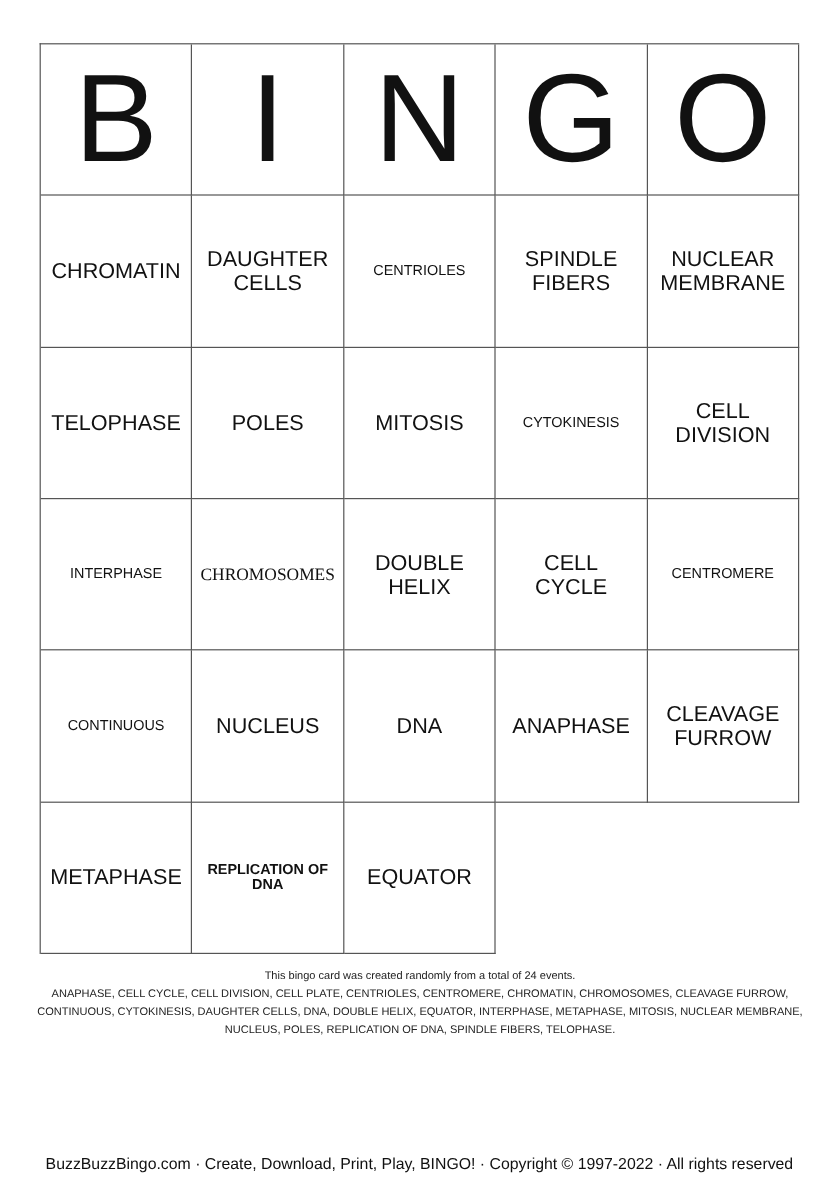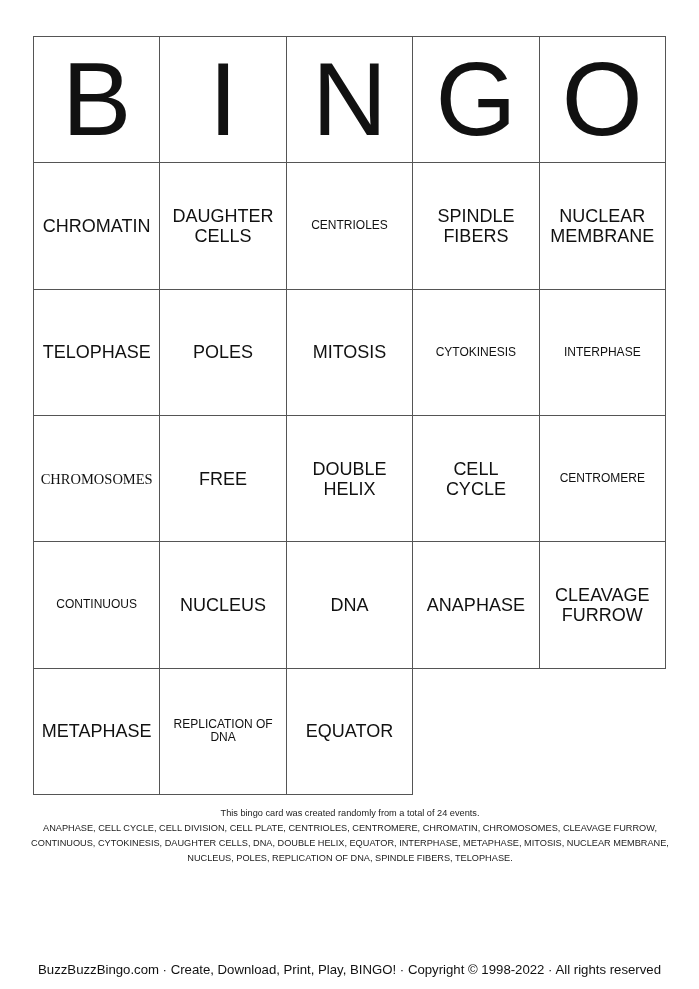--- a/index.html
+++ b/index.html
@@ -87,37 +87,37 @@
   <div class="cell single">CHROMATIN</div>
   <div class="cell">DAUGHTER CELLS</div>
   <div class="cell single medium">CENTRIOLES</div>
   <div class="cell">SPINDLE FIBERS</div>
   <div class="cell">NUCLEAR MEMBRANE</div>
 
   <div class="cell single">TELOPHASE</div>
   <div class="cell single">POLES</div>
   <div class="cell single">MITOSIS</div>
   <div class="cell single medium">CYTOKINESIS</div>
+  <div class="cell">CELL DIVISION</div>
 
   <div class="cell single medium">INTERPHASE</div>
   <div class="cell single small">CHROMOSOMES</div>
-  <div class="cell single">FREE</div>
   <div class="cell">DOUBLE HELIX</div>
   <div class="cell">CELL CYCLE</div>
 
   <div class="cell single medium">CENTROMERE</div>
   <div class="cell single medium">CONTINUOUS</div>
   <div class="cell single">NUCLEUS</div>
   <div class="cell single">DNA</div>
   <div class="cell single">ANAPHASE</div>
 
   <div class="cell">CLEAVAGE FURROW</div>
   <div class="cell single">METAPHASE</div>
-  <div class="cell medium" style="word-spacing: normal; padding: 0 12px;">REPLICATION OF DNA</div>
+  <div class="cell medium" style="word-spacing: normal; padding: 0 12px; font-weight: bold;">REPLICATION OF DNA</div>
   <div class="cell single">EQUATOR</div>
 </div>
 
 <div class="info">
   <div>This bingo card was created randomly from a total of 24 events.</div>
   <div>ANAPHASE, CELL CYCLE, CELL DIVISION, CELL PLATE, CENTRIOLES, CENTROMERE, CHROMATIN, CHROMOSOMES, CLEAVAGE FURROW, CONTINUOUS, CYTOKINESIS, DAUGHTER CELLS, DNA, DOUBLE HELIX, EQUATOR, INTERPHASE, METAPHASE, MITOSIS, NUCLEAR MEMBRANE, NUCLEUS, POLES, REPLICATION OF DNA, SPINDLE FIBERS, TELOPHASE.</div>
 </div>
 
-<div class="footer">BuzzBuzzBingo.com · Create, Download, Print, Play, BINGO! · Copyright © 1998-2022 · All rights reserved</div>
+<div class="footer">BuzzBuzzBingo.com · Create, Download, Print, Play, BINGO! · Copyright © 1997-2022 · All rights reserved</div>
 
 </body></html>

